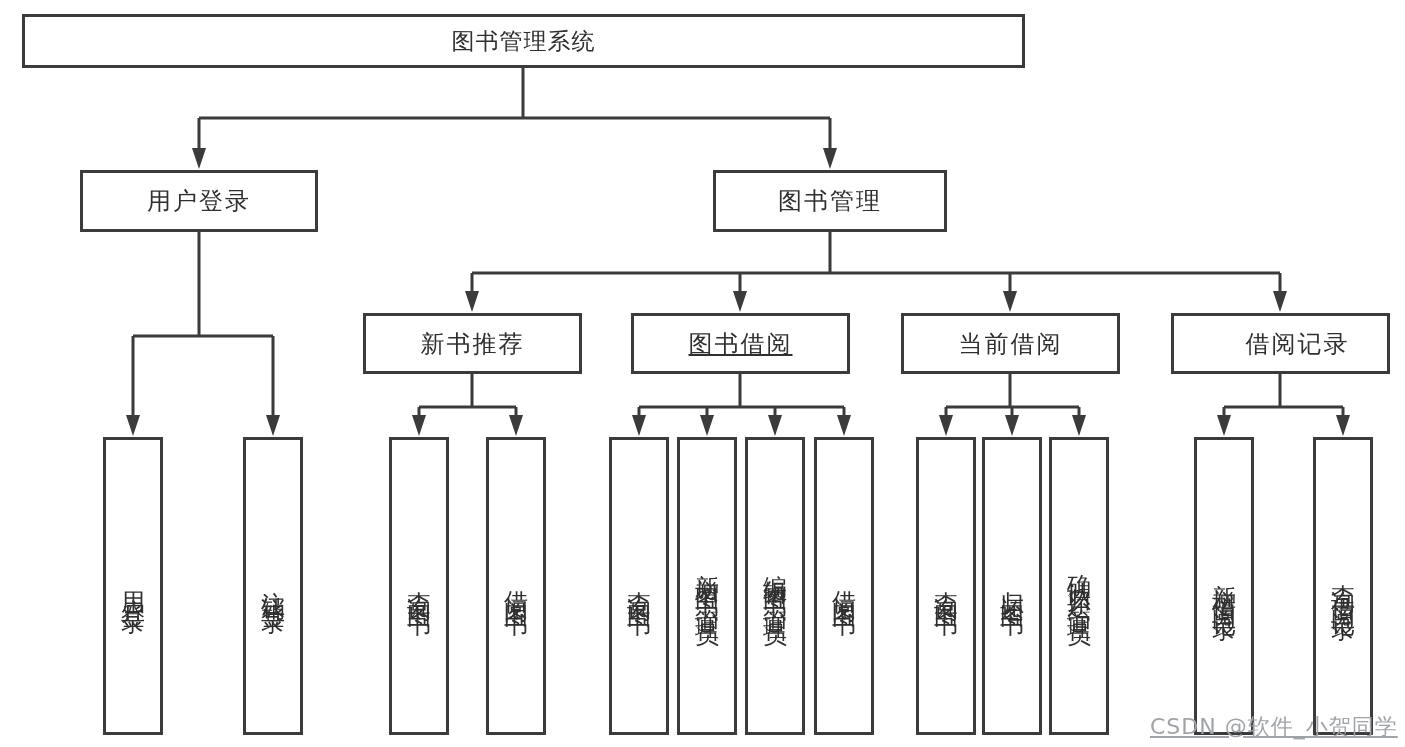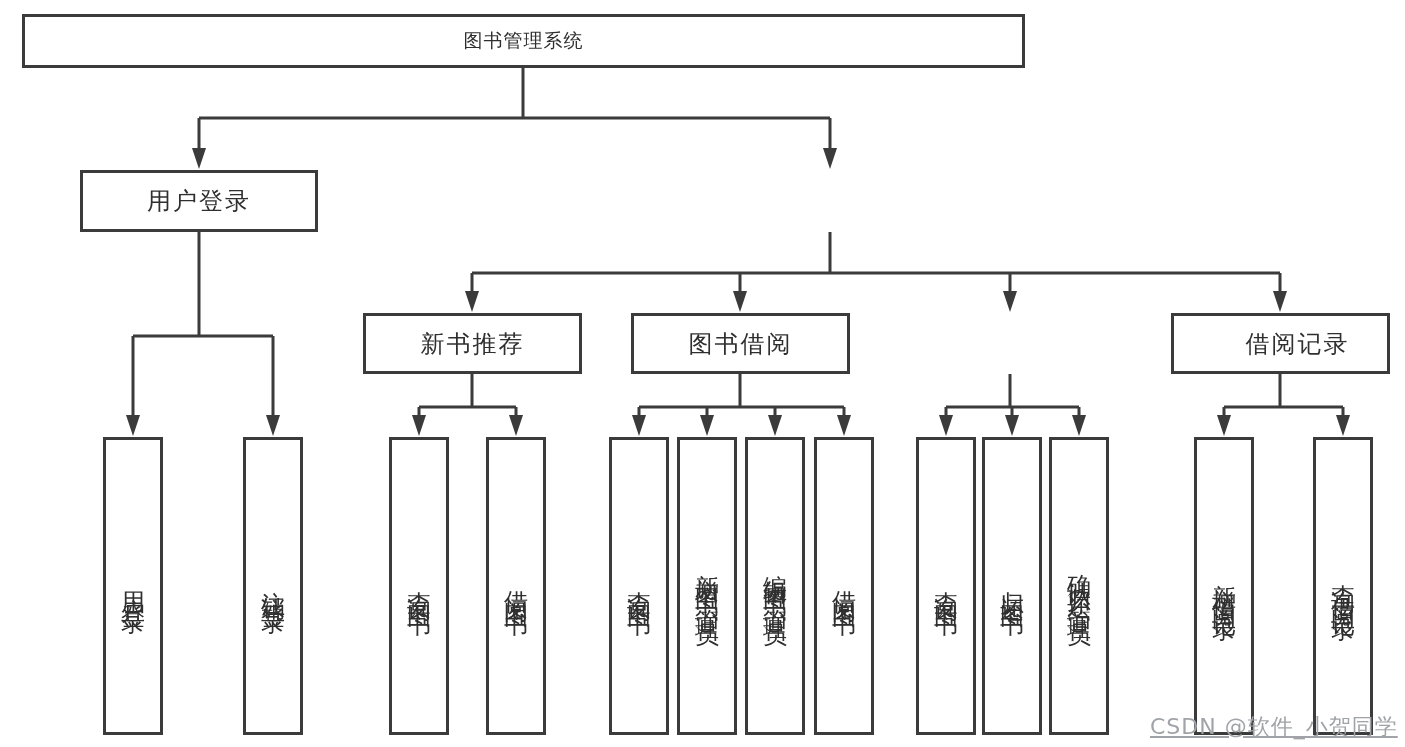--- a/index.html
+++ b/index.html
@@ -4,21 +4,21 @@
 <style>
   html,body{margin:0;padding:0;}
   body{font-family:"DejaVu Sans","Liberation Sans",sans-serif;background:#fff;}
   .canvas{position:relative;width:1405px;height:747px;background:var(--background,#ffffff);overflow:hidden;}
   .connectors{position:absolute;left:0;top:0;width:1405px;height:747px;}
   .connectors path{stroke:var(--line,#3b3b3b);stroke-width:3;fill:none;}
   .connectors polygon{fill:var(--line,#3b3b3b);}
   .node{position:absolute;box-sizing:border-box;background:#fff;border:3px solid var(--box-border,#3b3b3b);
         display:flex;align-items:center;justify-content:center;color:var(--text,#2f2f2f);}
   .hnode .label{font-size:24px;letter-spacing:2px;white-space:nowrap;}
-  .root .label{font-size:19px;letter-spacing:1px;}
+  .root .label{font-size:23px;letter-spacing:1px;}
   .leaf{writing-mode:vertical-rl;}
   .leaf .label{font-size:24px;letter-spacing:7px;line-height:1;}
   .watermark{position:absolute;left:1150px;top:712px;font-size:22px;color:var(--watermark,#a0a3a8);
              letter-spacing:1px;white-space:nowrap;z-index:5;text-decoration:underline;}
 </style>
 </head>
 <body>
 
 <div class="canvas">
 
@@ -58,26 +58,32 @@
     <polygon points="1336,415 1350,415 1343,436"></polygon>
   </svg>
 
   <div class="node hnode root" style="left:22px;top:14px;width:1003px;height:54px;">
     <span class="label">图书管理系统</span>
   </div>
 
   <div class="node hnode" style="left:80px;top:170px;width:238px;height:62px;">
     <span class="label">用户登录</span>
   </div>
+  <div class="node hnode" style="left:713px;top:170px;width:234px;height:62px;">
+    <span class="label">图书管理</span>
+  </div>
 
   <div class="node hnode" style="left:363px;top:313px;width:219px;height:61px;">
     <span class="label">新书推荐</span>
   </div>
-  <div class="node hnode" style="left:631px;top:313px;width:219px;height:61px;">
+  <div class="node hnode" style="left:631px;top:313px;width:219px;height:61px;text-decoration:underline;">
     <span class="label">图书借阅</span>
+  </div>
+  <div class="node hnode" style="left:901px;top:313px;width:219px;height:61px;">
+    <span class="label">当前借阅</span>
   </div>
   <div class="node hnode" style="left:1171px;top:313px;width:219px;height:61px;padding-left:34px;">
     <span class="label">借阅记录</span>
   </div>
 
   <div class="node leaf" style="left:103px;top:437px;width:60px;height:298px;">
     <span class="label">用户登录</span>
   </div>
   <div class="node leaf" style="left:243px;top:437px;width:60px;height:298px;">
     <span class="label">注销登录</span>

